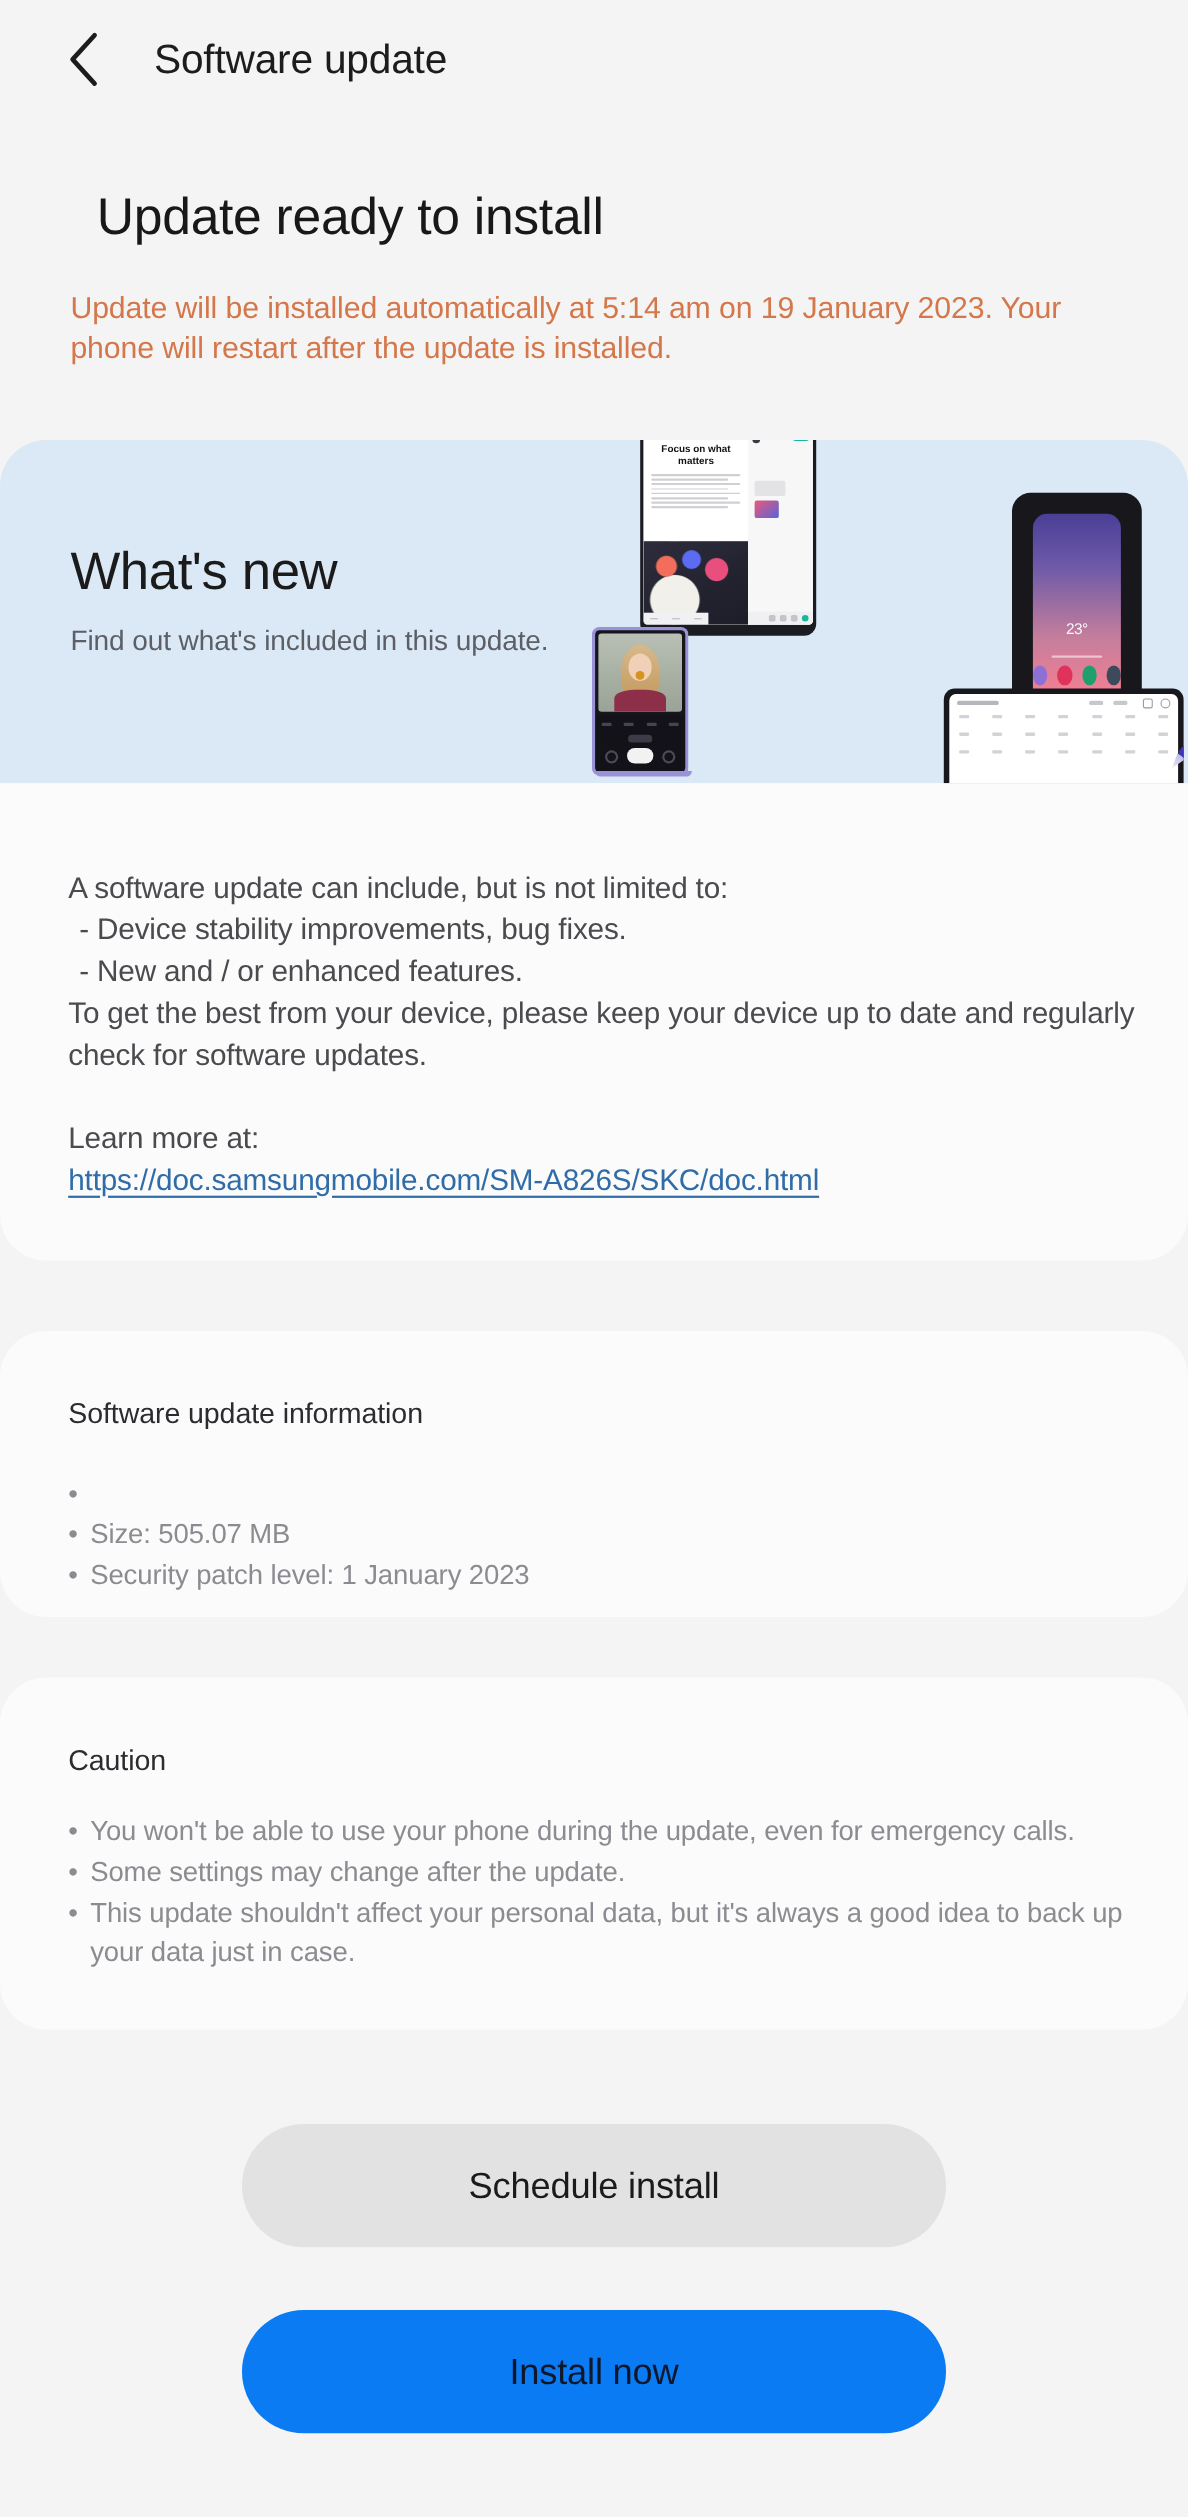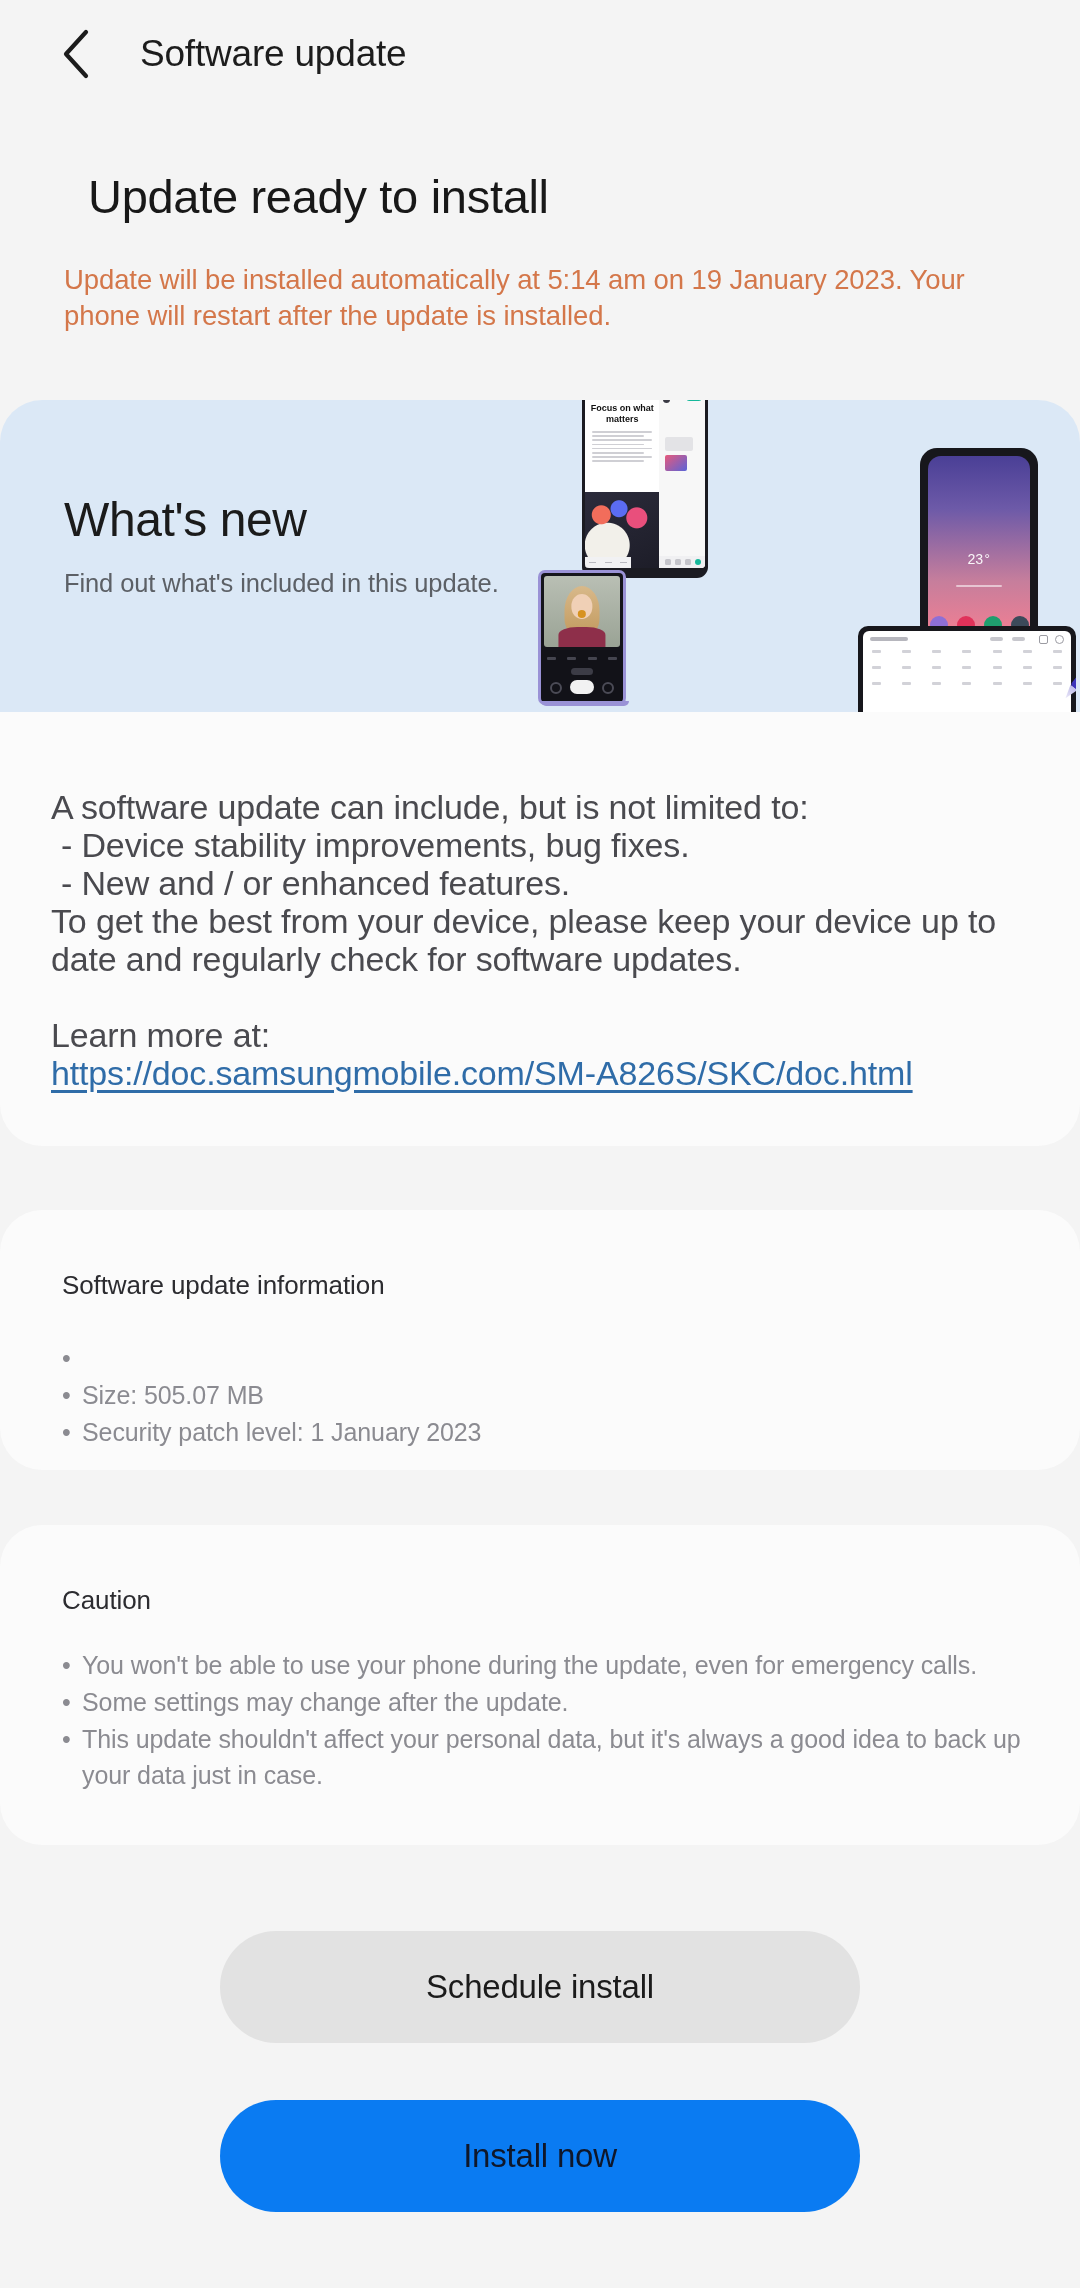--- a/index.html
+++ b/index.html
@@ -45,21 +45,21 @@
   .wn-text{ position:absolute; left:64px; top:92px; }
   .wn-title{ font-size:48px; color:#1b1b1b; font-weight:400; letter-spacing:-0.4px; }
   .wn-sub{ margin-top:22px; font-size:25.5px; color:#5c6066; letter-spacing:-0.1px; }
 
   
   .art{ position:absolute; right:0; top:0; width:560px; height:312px; }
   .dev{ position:absolute; }
 
   
   .tablet{
-    left:62px; top:-12px; width:126px; height:190px; background:#1b1b22;
+    left:62px; top:-12px; width:160px; height:190px; background:#1b1b22;
     border-radius:6px 6px 11px 11px; padding:3px 3px 10px 3px; overflow:hidden;
   }
   .tablet-scr{ width:100%; height:100%; background:#ffffff; border-radius:4px; overflow:hidden; display:flex; }
   .t-left{ width:62%; height:100%; background:#fff; position:relative; }
   .t-oneui{ font-size:4.2px; color:#222; text-align:center; margin-top:5px; font-weight:700; }
   .t-h{ font-size:9px; color:#111; text-align:center; font-weight:700; line-height:11px; margin-top:2px; }
   .t-lines{ margin:6px 7px 0 7px; }
   .t-lines i{ display:block; height:1.6px; background:#cfcfd4; margin-bottom:2.6px; border-radius:1px; }
   .t-lines i:nth-child(2n){ width:86%; }
   .t-photo{
@@ -85,21 +85,21 @@
   .t-bar b.g{ background:#16b89a; border-radius:50%; }
   .t-nav{
     position:absolute; left:0; bottom:0; width:62%; height:11px; background:#f1f1f3;
     display:flex; align-items:center; justify-content:space-around;
   }
   .t-nav s{ width:7px; height:1.6px; background:#b9b9c0; display:block; text-decoration:none; }
 
   
   .phone{
     right:42px; top:48px; width:118px; height:256px; background:#17171c;
-    border-radius:17px; padding:8px;font-family:Liberation Mono, monospace;
+    border-radius:17px; padding:19px;
   }
   .phone-scr{
     width:100%; height:100%; border-radius:13px; overflow:hidden; position:relative;
     background:linear-gradient(#4a3f96 0%,#6d5aa8 22%,#c67e9c 52%,#f07f93 74%,#f06a86 100%);
   }
   .p-wx{ position:absolute; left:0; top:96px; width:100%; text-align:center; color:#fff;
          font-size:14px; letter-spacing:-0.5px; opacity:.93; }
   .p-wxsub{ position:absolute; left:0; top:118px; width:100%; text-align:center; }
   .p-wxsub i{ display:inline-block; width:46px; height:2px; background:rgba(255,255,255,.55); border-radius:1px; }
   .p-icons{ position:absolute; left:0; bottom:20px; width:100%; }
@@ -173,22 +173,22 @@
   .card{
     position:absolute; left:0; width:1080px; background:#fbfbfb; border-radius:42px;
   }
   .card.top-flat{ border-radius:0 0 42px 42px; }
 
   #card-desc{ top:712px; height:434px; }
   #card-info{ top:1210px; height:260px; }
   #card-caution{ top:1525px; height:320px; }
 
   .body-text{
-    position:absolute; left:51px; top:76px; right:46px;
-    font-size:34px; line-height:38px; color:#4a4a4f; letter-spacing:-0.15px;
+    position:absolute; left:62px; top:76px; right:46px;
+    font-size:27px; line-height:38px; color:#4a4a4f; letter-spacing:-0.15px;
   }
   .body-text .sub{ padding-left:10px; }
   .gap{ height:38px; }
   .link{
     color:#2f6ca8; text-decoration:underline; text-underline-offset:5px; cursor:pointer;
     display:inline-block;
   }
 
   .card-head{
     position:absolute; left:62px; top:60px; font-size:26px; color:#2c2c30; letter-spacing:-0.1px;

